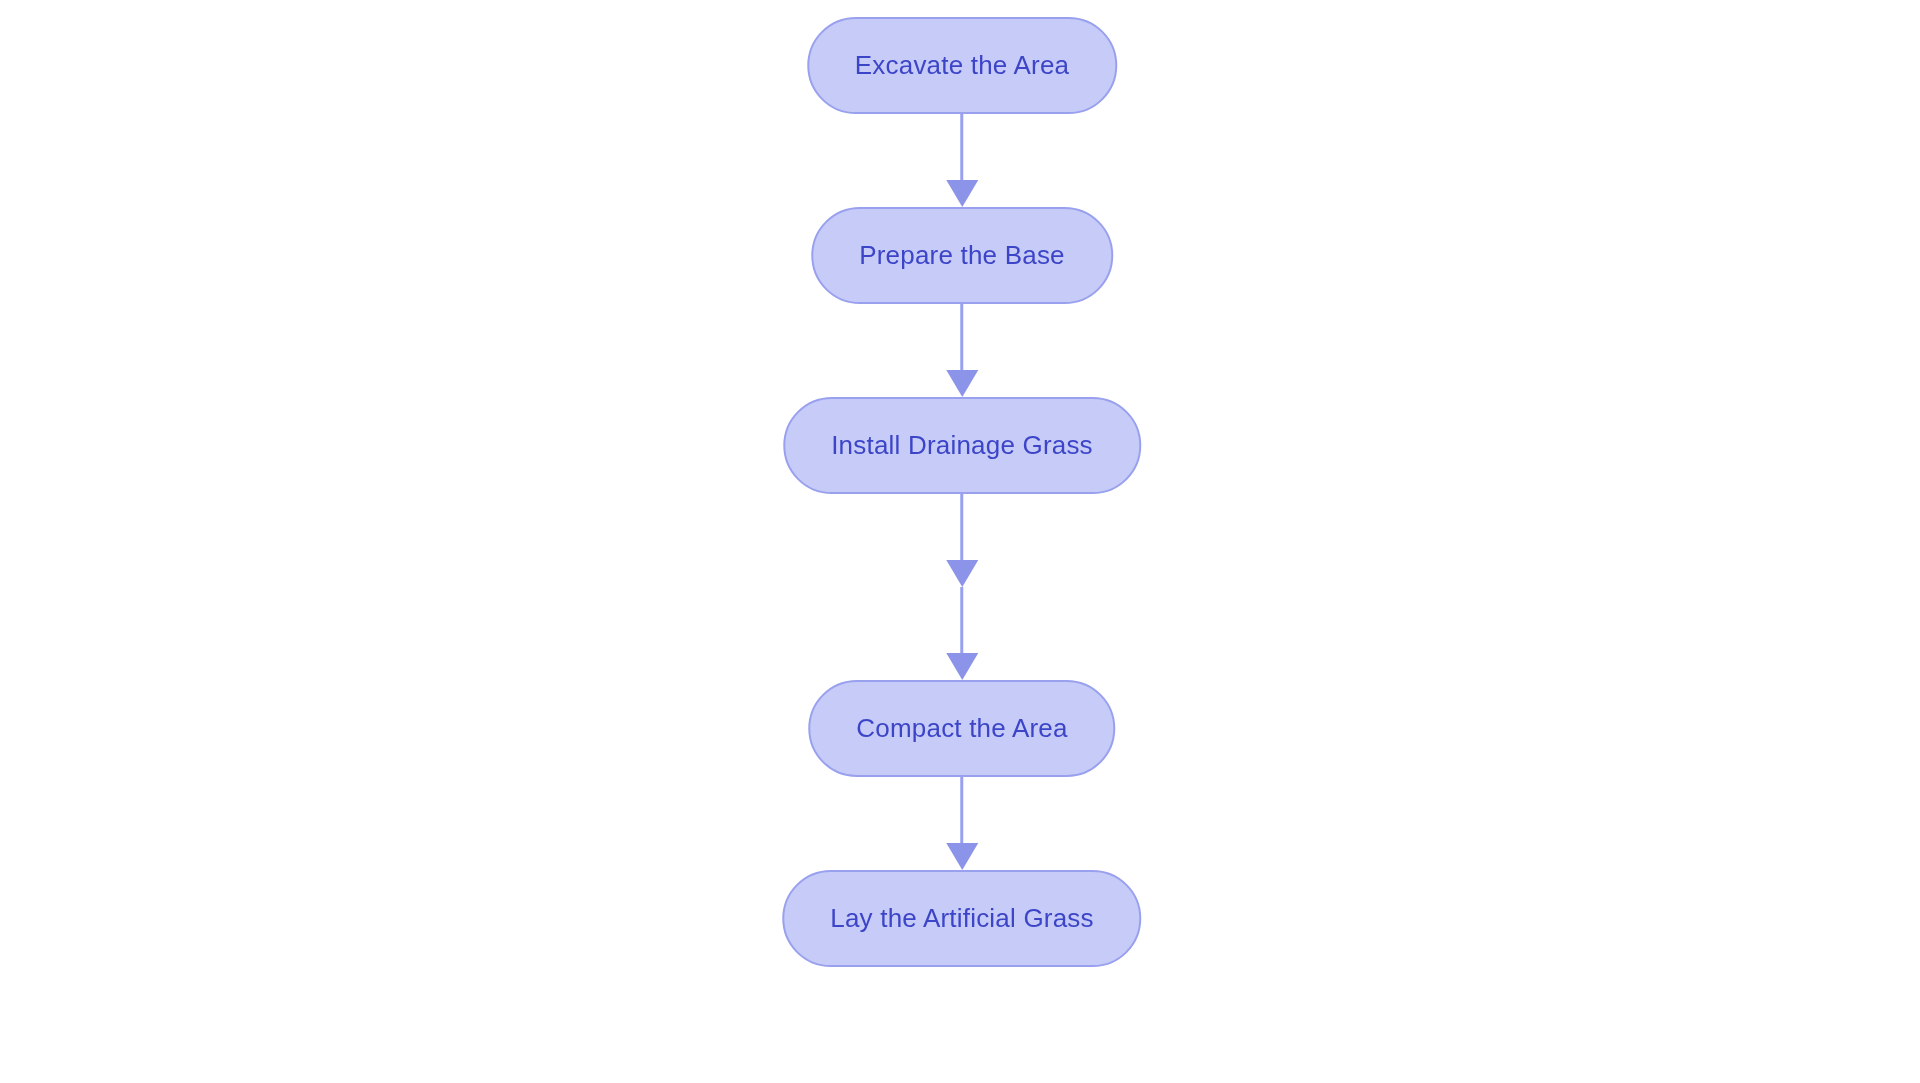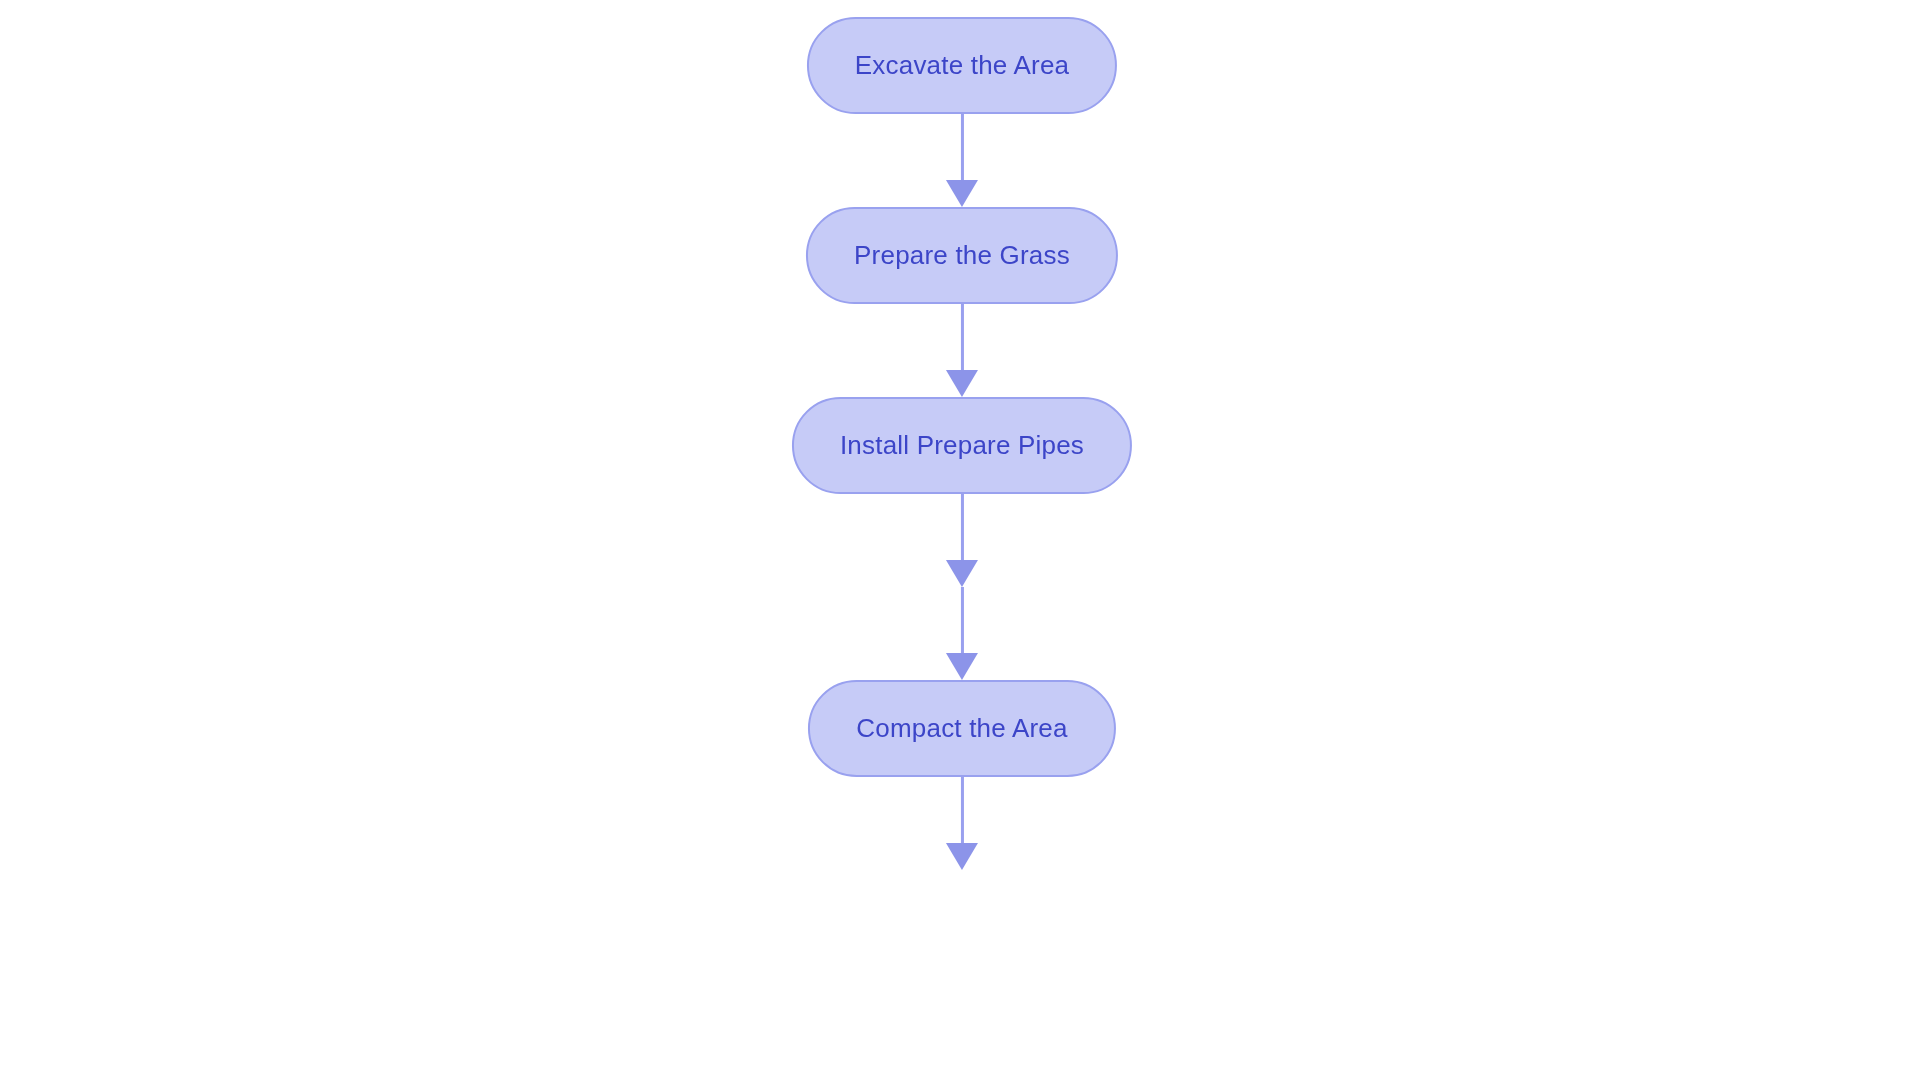--- a/index.html
+++ b/index.html
@@ -77,30 +77,30 @@
     <div class="node">
       <span>Excavate the Area</span>
     </div>
 
     <div class="connector">
       <div class="line"></div>
       <div class="head"></div>
     </div>
 
     <div class="node">
-      <span>Prepare the Grass</span>
+      <span>Prepare the Base</span>
     </div>
 
     <div class="connector">
       <div class="line"></div>
       <div class="head"></div>
     </div>
 
     <div class="node">
-      <span>Install Prepare Pipes</span>
+      <span>Install Drainage Grass</span>
     </div>
 
     <div class="connector">
       <div class="line"></div>
       <div class="head"></div>
     </div>
 
 
     <div class="connector">
       <div class="line"></div>
@@ -109,15 +109,18 @@
 
     <div class="node">
       <span>Compact the Area</span>
     </div>
 
     <div class="connector">
       <div class="line"></div>
       <div class="head"></div>
     </div>
 
+    <div class="node">
+      <span>Lay the Artificial Grass</span>
+    </div>
 
   </div>
 </div>
 
 </body></html>

